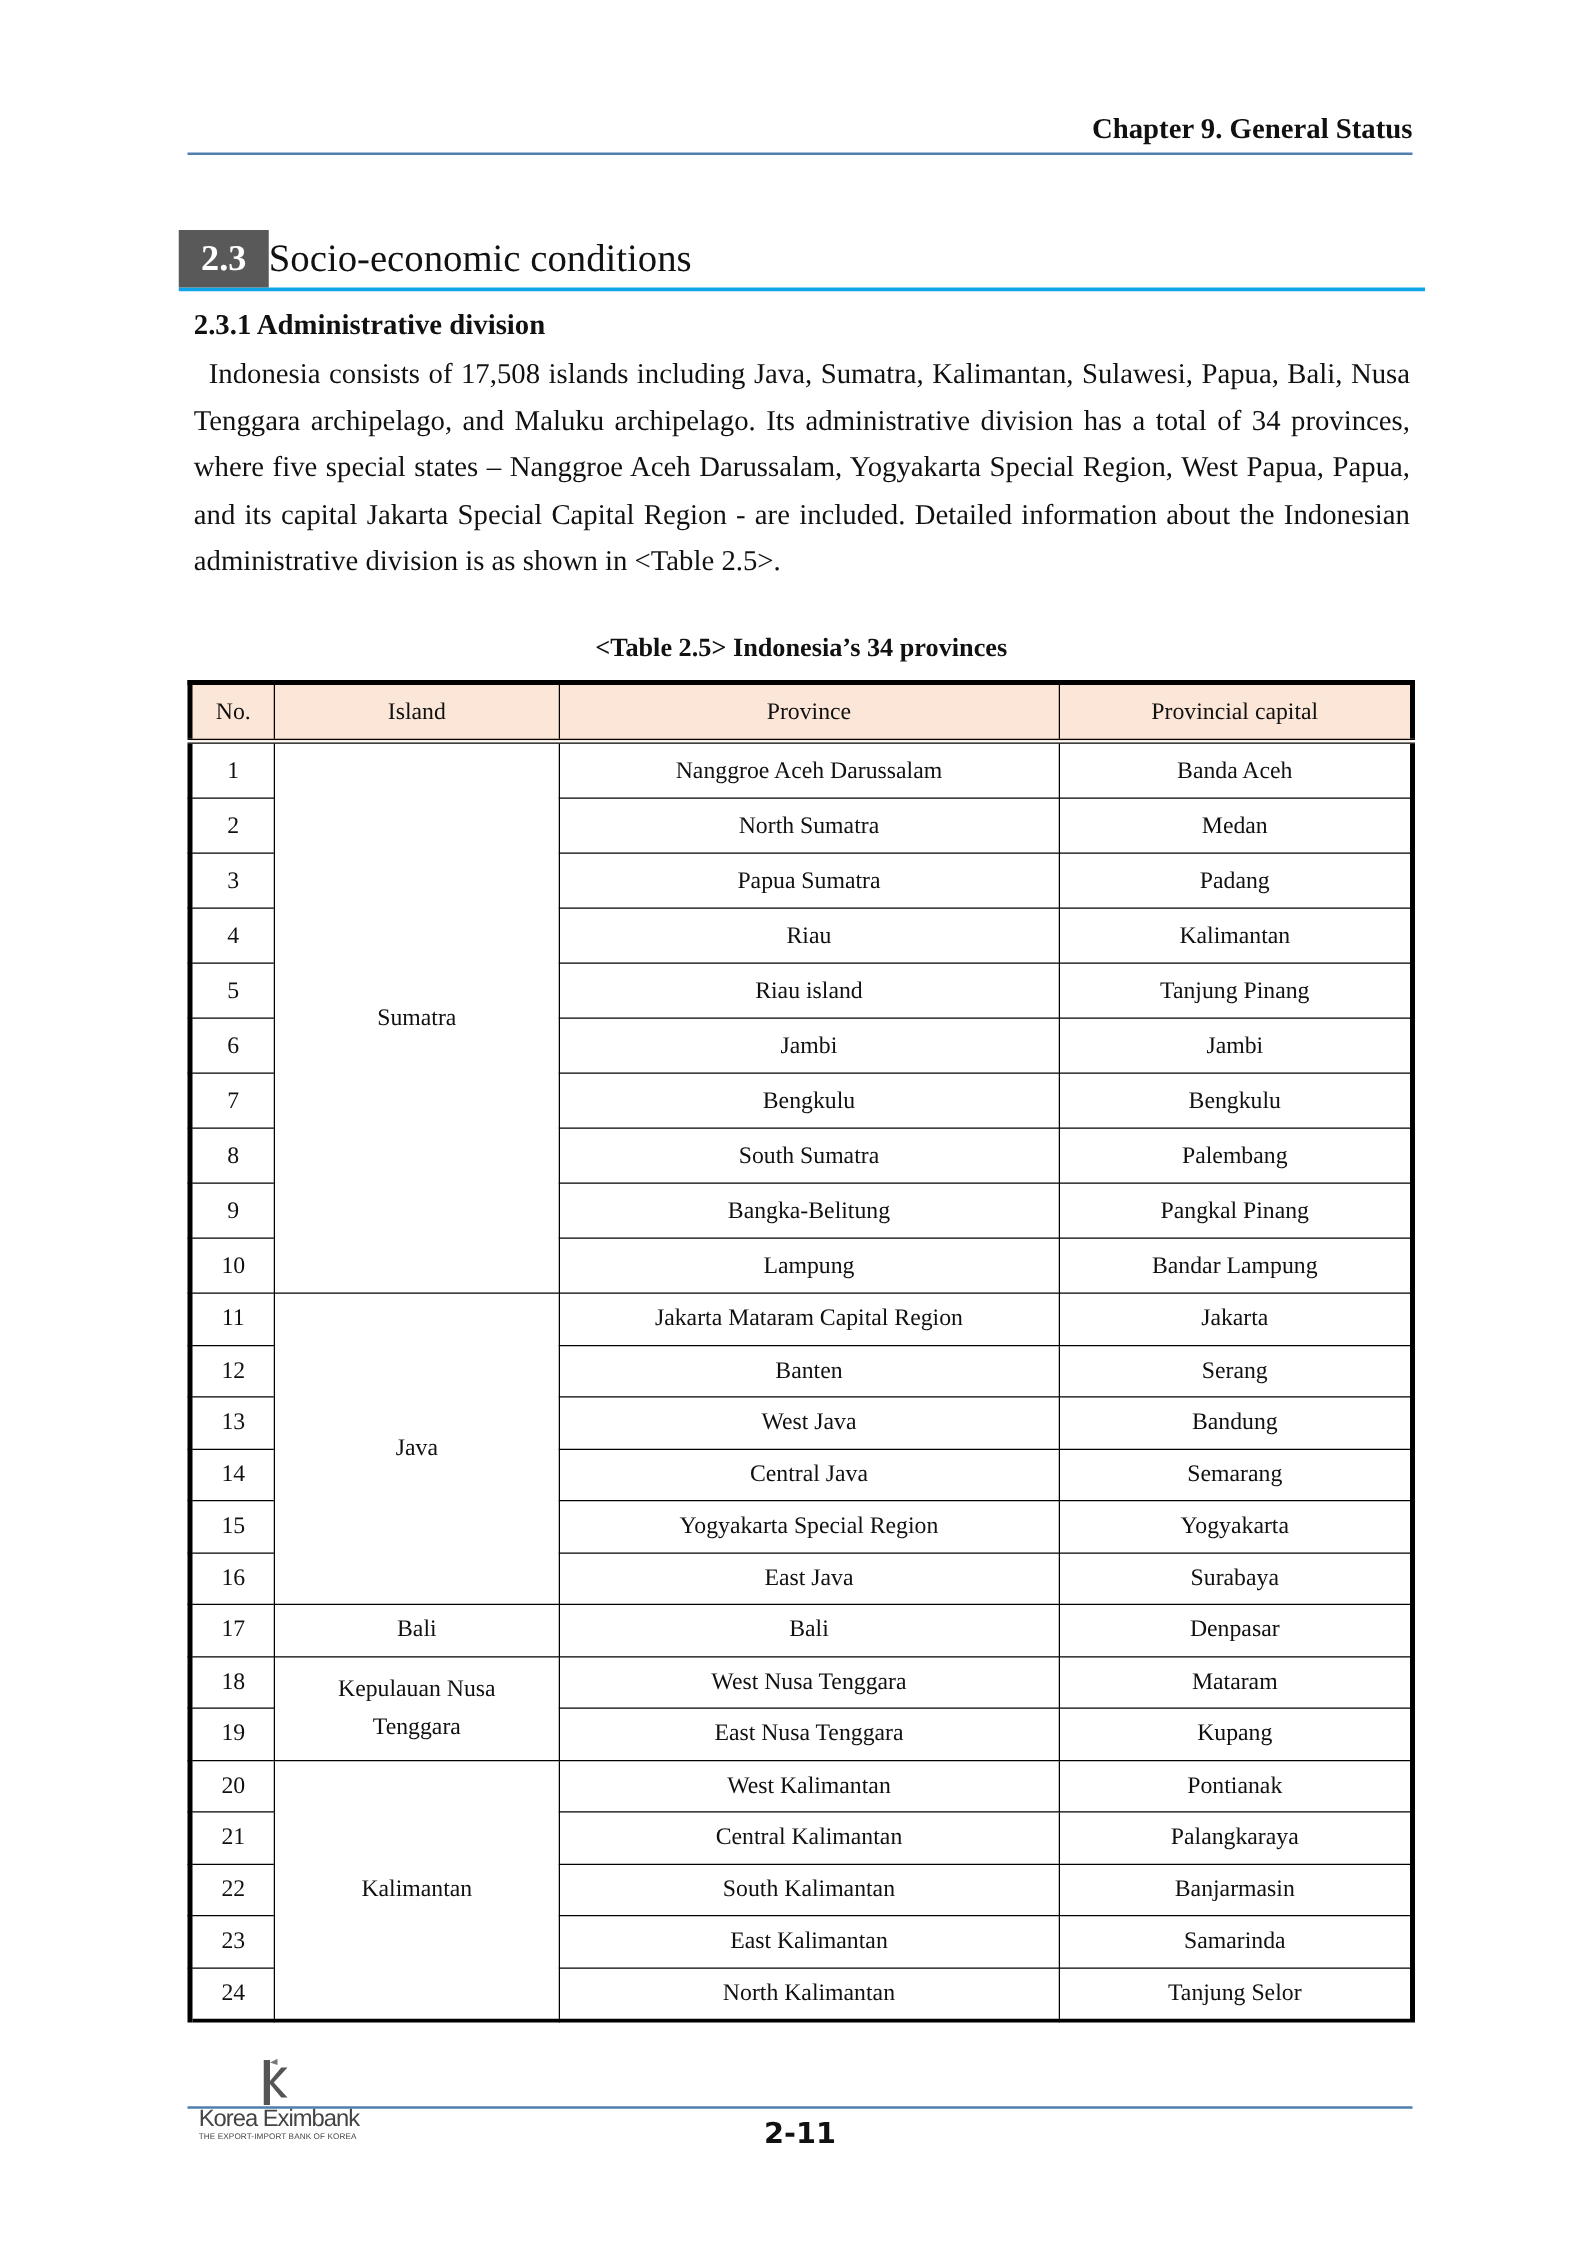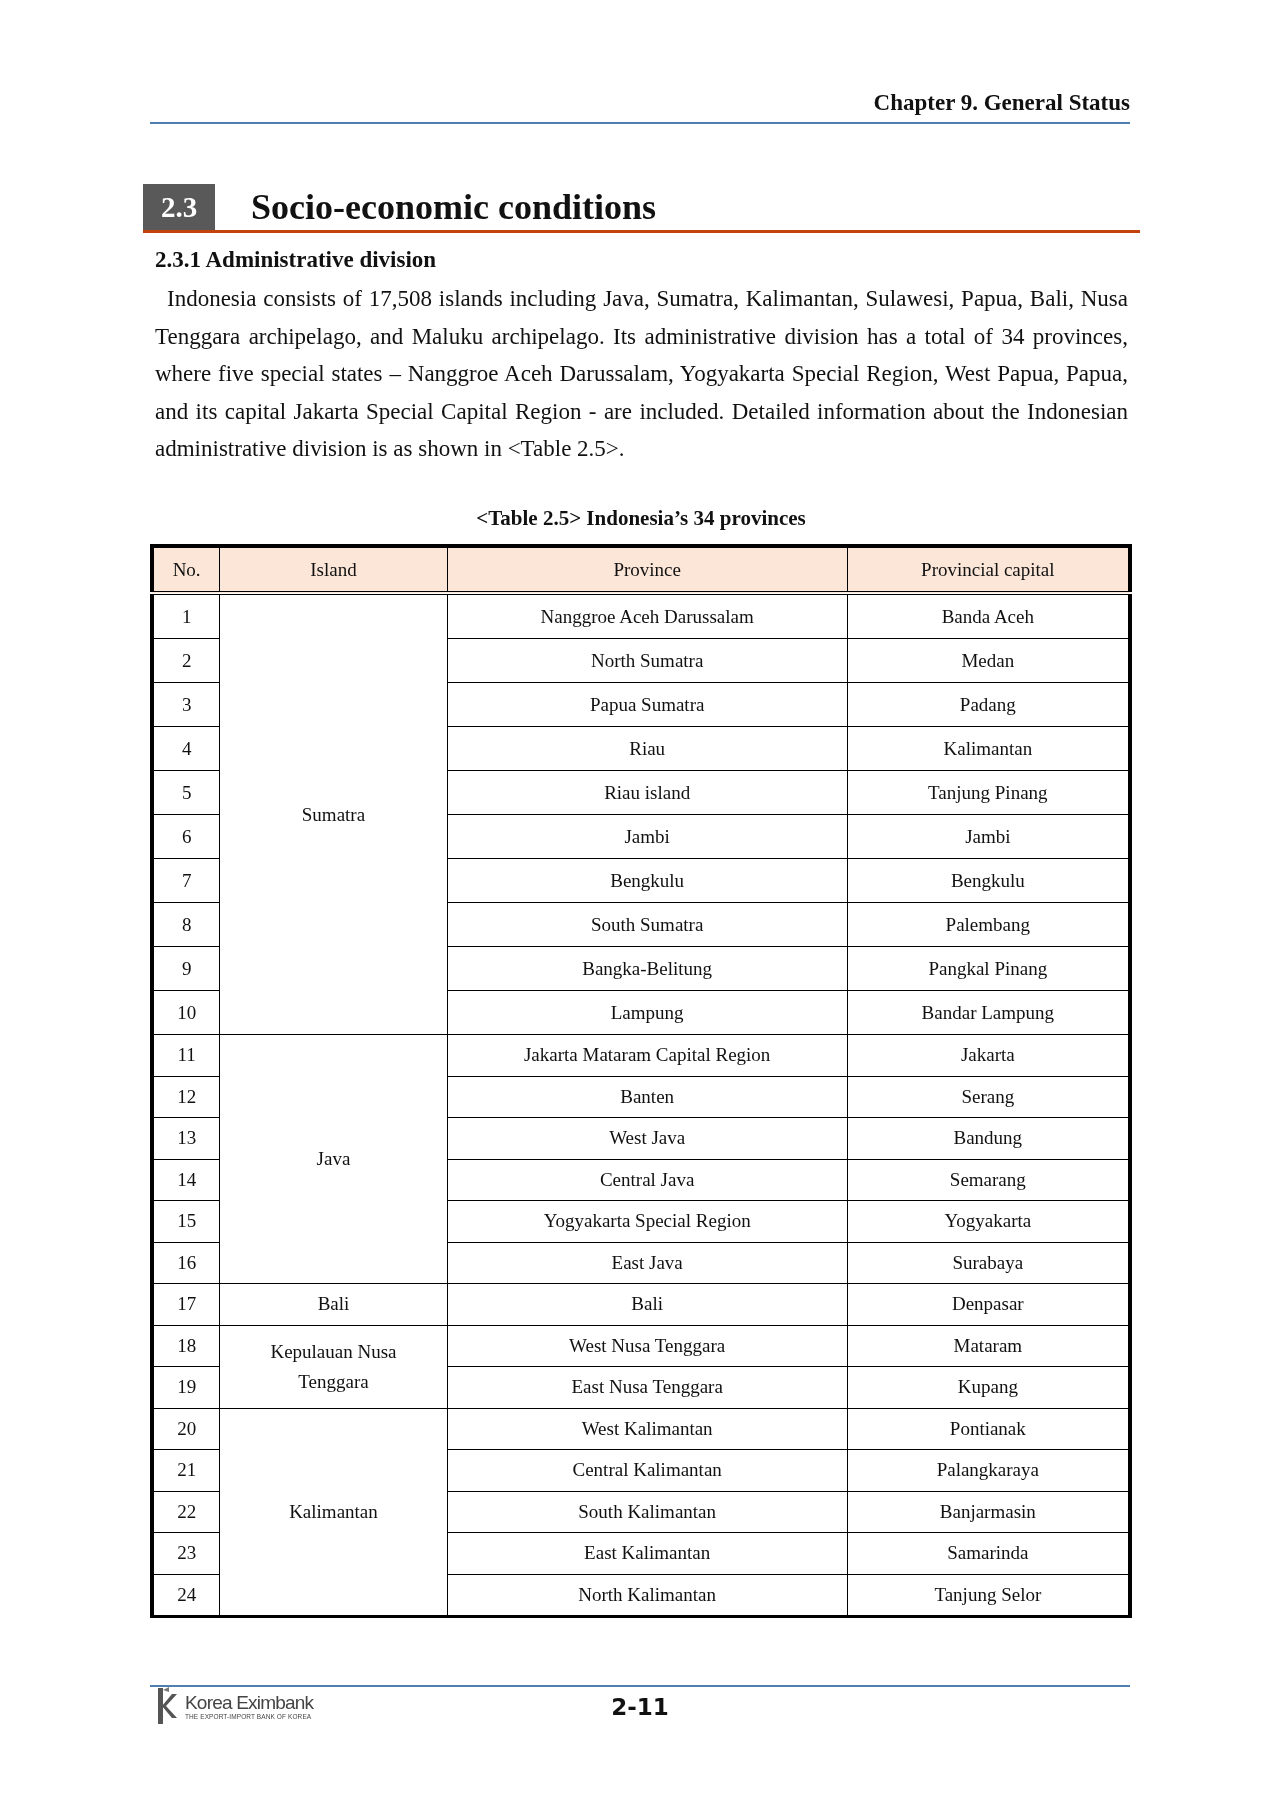--- a/index.html
+++ b/index.html
@@ -10,28 +10,28 @@
   .chapter-header {
     position: absolute; left: 150px; top: 90px; width: 980px;
     text-align: right; font-weight: bold; font-size: 23px;
   }
   .header-rule {
     position: absolute; left: 150px; top: 122px; width: 980px; height: 2px;
     background: #4f7fae;
   }
   .section-bar {
     position: absolute; left: 143px; top: 184px; width: 997px; height: 46px;
-    border-bottom: 3px solid #c2410c; display: flex; align-items: stretch; gap: 24px;
+    border-bottom: 3px solid #0ea5e9; display: flex; align-items: stretch;
   }
   .section-num {
     background: #595959; color: #fff; font-weight: bold; font-size: 29px;
     width: 72px; display: flex; align-items: center; justify-content: center;
   }
   .section-title {
-    font-weight: bold; font-size: 36px; padding-left: 12px;
+    font-weight: normal; font-size: 31px; 
     display: flex; align-items: center;
   }
   .subsection-title {
     position: absolute; left: 155px; top: 247px;
     font-weight: bold; font-size: 23px;
   }
   .body-para {
     position: absolute; left: 155px; top: 280px; width: 973px;
     font-size: 23px; line-height: 37.5px; text-align: justify;
     text-indent: 12px;
@@ -57,21 +57,21 @@
   table.prov tbody tr.tight td { height: 40.5px; }
   col.c-no { width: 68px; }
   col.c-island { width: 228px; }
   col.c-prov { width: 402px; }
   col.c-cap { width: 284px; }
   .footer-rule {
     position: absolute; left: 150px; top: 1685px; width: 980px; height: 2px;
     background: #4f7fae;
   }
   .footer-logo {
-    position: absolute; left: 155px; top: 1686px; display: flex; align-items: center;
+    position: absolute; left: 155px; top: 1646px; display: flex; align-items: center; flex-direction: column;
   }
   .logo-mark { width: 26px; height: 40px; }
   .logo-text { margin-left: 4px; color: #444; font-family: "Liberation Sans", sans-serif; }
   .logo-name { font-size: 19px; letter-spacing: -0.8px; line-height: 20px; }
   .logo-sub { font-size: 6.5px; letter-spacing: 0.1px; }
   .page-number {
     position: absolute; left: 590px; top: 1694px; width: 100px; text-align: center;
     font-family: "DejaVu Sans", sans-serif; font-weight: bold; font-size: 23px;
   }
 </style>

